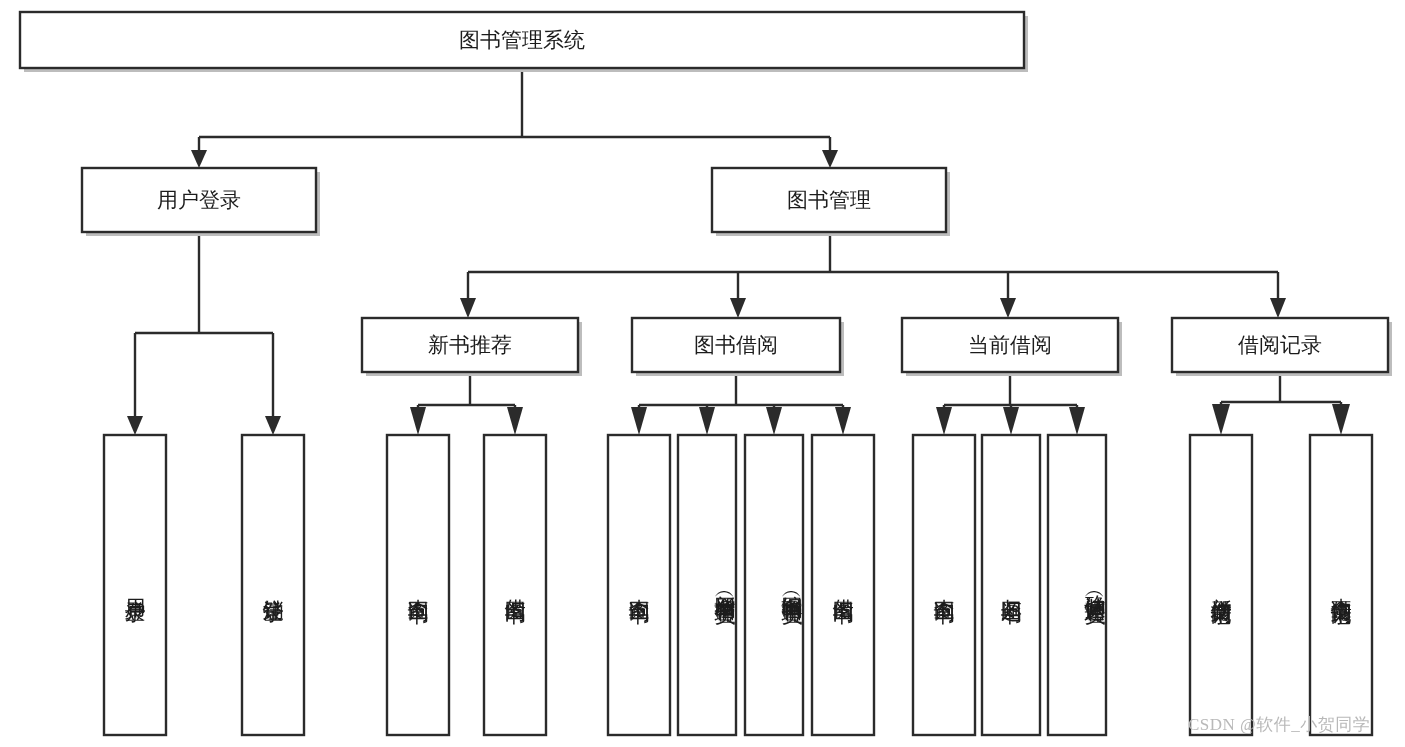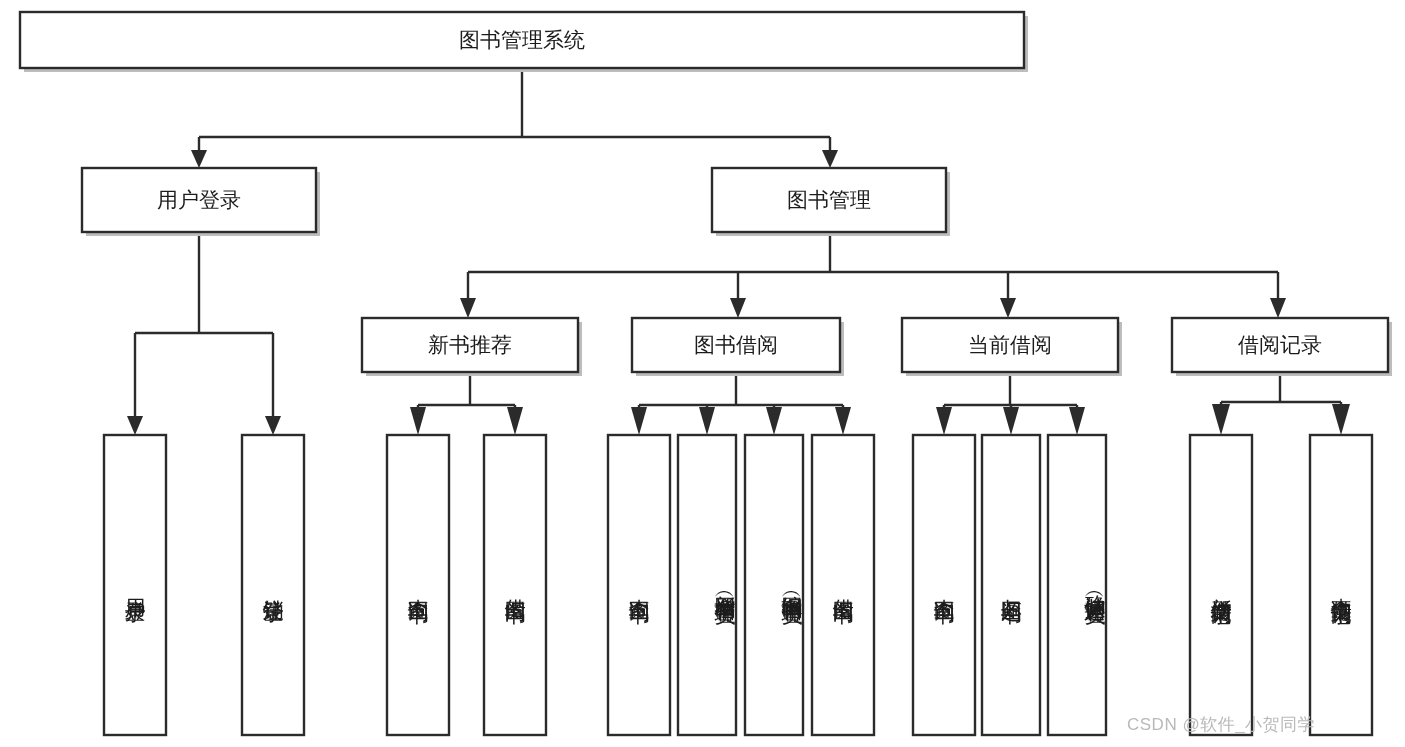--- a/index.html
+++ b/index.html
@@ -216,15 +216,15 @@
   <div class="node-label-v" style="left:608px; top:435px; width:62px; height:300px;">查询图书</div>
   <div class="node-label-v" style="left:678px; top:438px; width:58px; height:294px; align-items:flex-start;">新增图书（管理员）</div>
   <div class="node-label-v" style="left:745px; top:438px; width:58px; height:294px; align-items:flex-start;">编辑图书（管理员）</div>
   <div class="node-label-v" style="left:812px; top:435px; width:62px; height:300px;">借阅图书</div>
   <div class="node-label-v" style="left:913px; top:435px; width:62px; height:300px;">查询图书</div>
   <div class="node-label-v" style="left:982px; top:435px; width:58px; height:300px;">归还图书</div>
   <div class="node-label-v" style="left:1048px; top:438px; width:58px; height:294px; align-items:flex-start;">确认归还（管理员）</div>
   <div class="node-label-v" style="left:1190px; top:435px; width:62px; height:300px;">新增借阅记录</div>
   <div class="node-label-v" style="left:1310px; top:435px; width:62px; height:300px;">查询借阅记录</div>
 
-  <div class="watermark" style="left:1127px; top:713px;">CSDN @软件_小贺同学</div>
+  <div class="watermark" style="left:1188px; top:713px;font-family:Liberation Serif, serif;">CSDN @软件_小贺同学</div>
 
 </div>
 
 </body></html>

